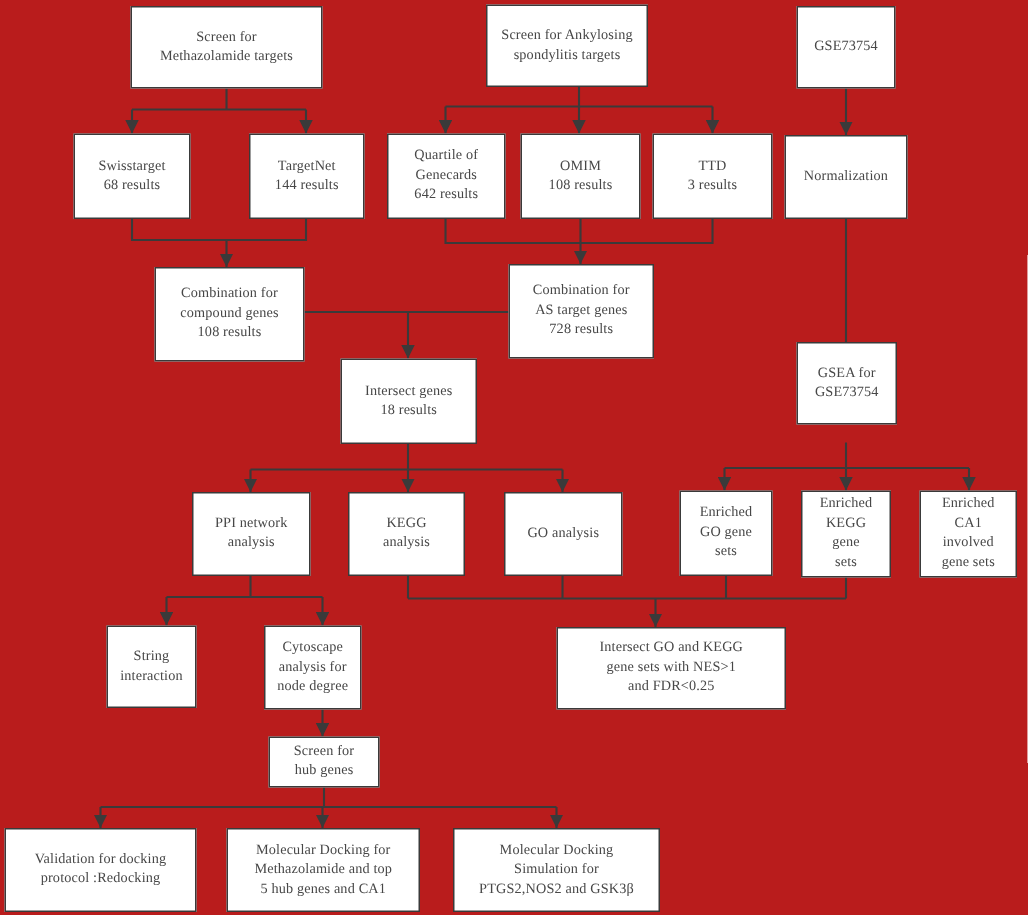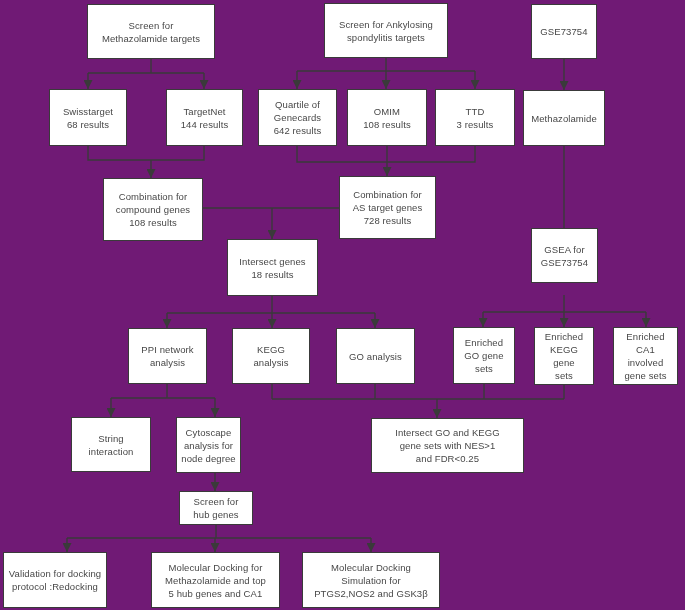--- a/index.html
+++ b/index.html
@@ -4,22 +4,22 @@
 <style>
   html, body {
     margin: 0;
     padding: 0;
     background: #ffffff;
   }
   .canvas {
     position: relative;
     width: 685px;
     height: 610px;
-    background: #701a75;
-    font-family: Liberation Sans, sans-serif;
+    background: #b91c1c;
+    font-family: Liberation Serif, serif;
     overflow: hidden;
   }
   .connectors {
     position: absolute;
     left: 0;
     top: 0;
     z-index: 1;
   }
   .node {
     position: absolute;
@@ -84,42 +84,42 @@
       <path marker-end="url(#arrow)" d="M215,473 V491"></path>
       <path marker-end="url(#arrow)" d="M67,538 V552"></path>
       <path marker-end="url(#arrow)" d="M215,538 V552"></path>
       <path marker-end="url(#arrow)" d="M371,538 V552"></path>
     </g>
   </svg>
 
   <div class="node" style="left:87px;top:4px;width:128px;height:55px">Screen for
 Methazolamide targets</div>
 
-  <div class="node" style="left:324px;top:3px;width:124px;height:55px">Screen for Ankylosing
+  <div class="node" style="left:324px;top:3px;width:108px;height:55px">Screen for Ankylosing
 spondylitis targets</div>
 
   <div class="node" style="left:531px;top:4px;width:66px;height:55px">GSE73754</div>
 
   <div class="node" style="left:49px;top:89px;width:78px;height:57px">Swisstarget
 68 results</div>
 
   <div class="node" style="left:166px;top:89px;width:77px;height:57px">TargetNet
 144 results</div>
 
   <div class="node" style="left:258px;top:89px;width:79px;height:57px">Quartile of
 Genecards
 642 results</div>
 
   <div class="node" style="left:347px;top:89px;width:80px;height:57px">OMIM
 108 results</div>
 
   <div class="node" style="left:435px;top:89px;width:80px;height:57px">TTD
 3 results</div>
 
-  <div class="node" style="left:523px;top:90px;width:82px;height:56px">Methazolamide</div>
+  <div class="node" style="left:523px;top:90px;width:82px;height:56px">Normalization</div>
 
   <div class="node" style="left:103px;top:178px;width:100px;height:63px">Combination for
 compound genes
 108 results</div>
 
   <div class="node" style="left:339px;top:176px;width:97px;height:63px">Combination for
 AS target genes
 728 results</div>
 
   <div class="node" style="left:227px;top:239px;width:91px;height:57px">Intersect genes
@@ -143,35 +143,35 @@
   <div class="node" style="left:534px;top:327px;width:60px;height:58px">Enriched
 KEGG
 gene
 sets</div>
 
   <div class="node" style="left:613px;top:327px;width:65px;height:58px">Enriched
 CA1
 involved
 gene sets</div>
 
-  <div class="node" style="left:71px;top:417px;width:80px;height:55px">String
+  <div class="node" style="left:71px;top:417px;width:60px;height:55px">String
 interaction</div>
 
   <div class="node" style="left:176px;top:417px;width:65px;height:56px">Cytoscape
 analysis for
 node degree</div>
 
   <div class="node" style="left:371px;top:418px;width:153px;height:55px">Intersect GO and KEGG
 gene sets with NES&gt;1
 and FDR&lt;0.25</div>
 
   <div class="node" style="left:179px;top:491px;width:74px;height:34px">Screen for
 hub genes</div>
 
-  <div class="node" style="left:3px;top:552px;width:104px;height:56px">Validation for docking
+  <div class="node" style="left:3px;top:552px;width:128px;height:56px">Validation for docking
 protocol :Redocking</div>
 
   <div class="node" style="left:151px;top:552px;width:129px;height:56px">Molecular Docking for
 Methazolamide and top
 5 hub genes and CA1</div>
 
   <div class="node" style="left:302px;top:552px;width:138px;height:56px">Molecular Docking
 Simulation for
 PTGS2,NOS2 and GSK3β</div>
 

